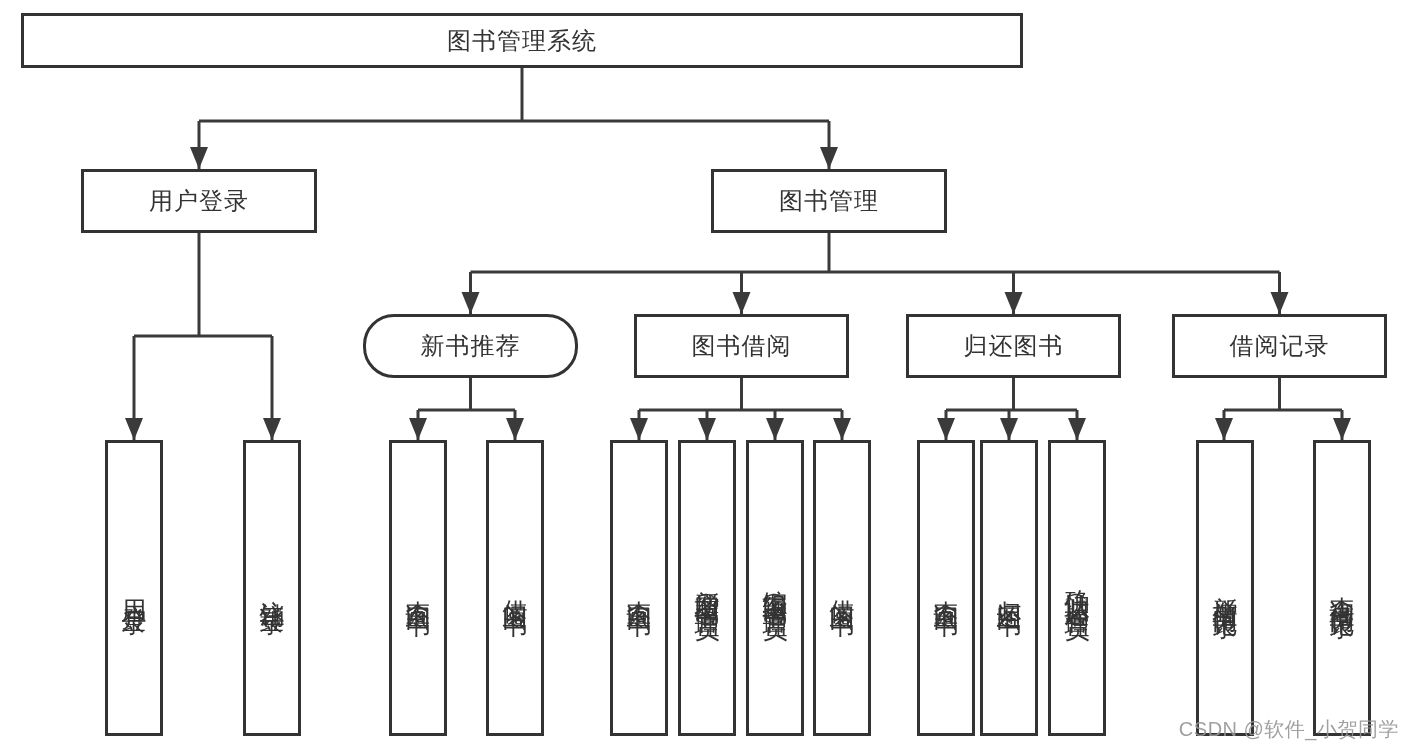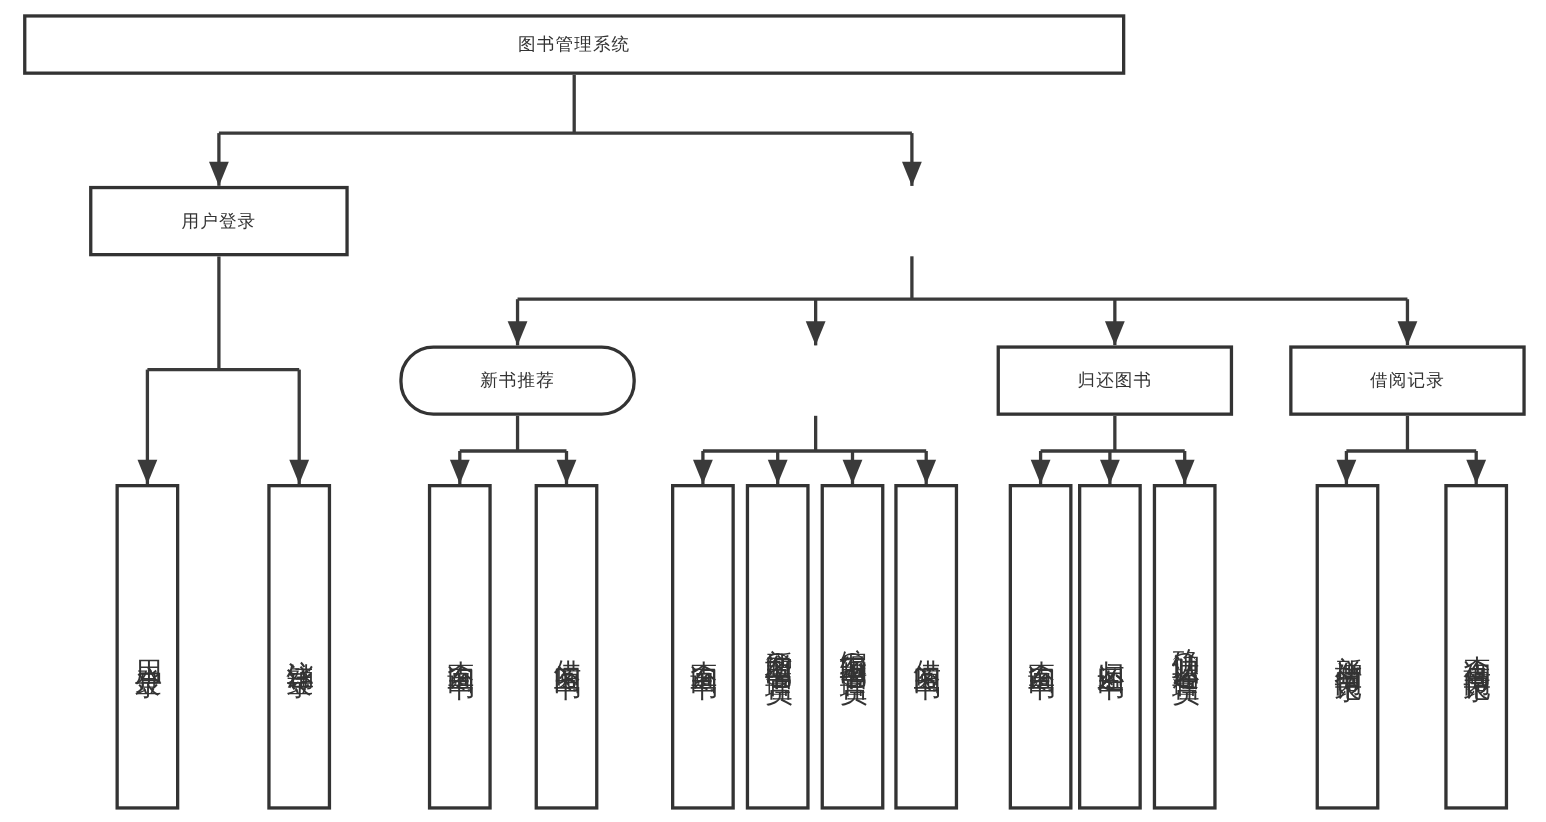--- a/index.html
+++ b/index.html
@@ -24,21 +24,21 @@
   }
   .box {
     position: absolute;
     box-sizing: border-box;
     border: 3px solid #333333;
     background: #ffffff;
     display: flex;
     align-items: center;
     justify-content: center;
     color: #333333;
-    font-size: 16px;
+    font-size: 24px;
     letter-spacing: 1px;
     white-space: nowrap;
   }
   .leaf {
     position: absolute;
     box-sizing: border-box;
     border: 3px solid #333333;
     background: #ffffff;
     display: flex;
     align-items: center;
@@ -118,22 +118,24 @@
       <path d="M1279.5,378 V410"></path>
       <path d="M1224,410 H1342"></path>
       <path d="M1224,410 V440" marker-end="url(#arrow)"></path>
       <path d="M1342,410 V440" marker-end="url(#arrow)"></path>
     </g>
   </svg>
 
   <div class="box" style="left:21px; top:13px; width:1002px; height:55px;">图书管理系统</div>
 
   <div class="box" style="left:81px; top:169px; width:236px; height:64px;">用户登录</div>
+  <div class="box" style="left:711px; top:169px; width:236px; height:64px;">图书管理</div>
 
   <div class="box" style="left:363px; top:314px; width:215px; height:64px;border-radius:31px;">新书推荐</div>
+  <div class="box" style="left:634px; top:314px; width:215px; height:64px;">图书借阅</div>
   <div class="box" style="left:906px; top:314px; width:215px; height:64px;">归还图书</div>
   <div class="box" style="left:1172px; top:314px; width:215px; height:64px;">借阅记录</div>
 
   <div class="leaf" style="left:105px;">
       <span>用户登录</span>
     </div>
   <div class="leaf" style="left:243px;">
       <span>注销登录</span>
     </div>
   <div class="leaf" style="left:389px;">
@@ -163,14 +165,15 @@
   <div class="leaf" style="left:1048px;">
       <span>确认归还（管理员）</span>
     </div>
   <div class="leaf" style="left:1196px;">
       <span>新增借阅记录</span>
     </div>
   <div class="leaf" style="left:1313px;">
       <span>查询借阅记录</span>
     </div>
 
+  <div class="watermark">CSDN @软件_小贺同学</div>
 
 </div>
 
 </body></html>

